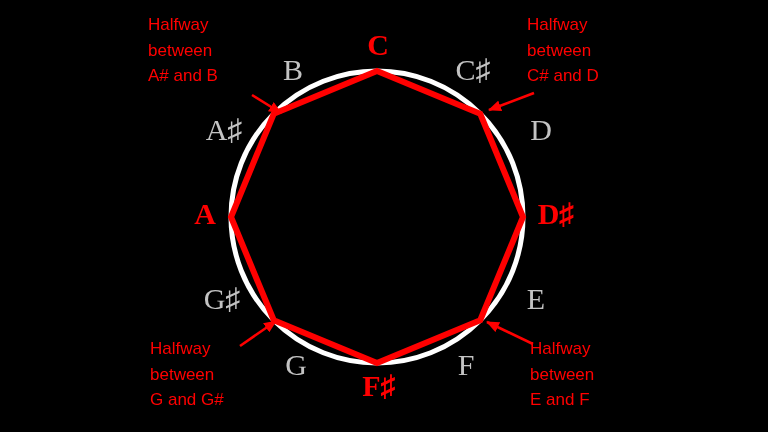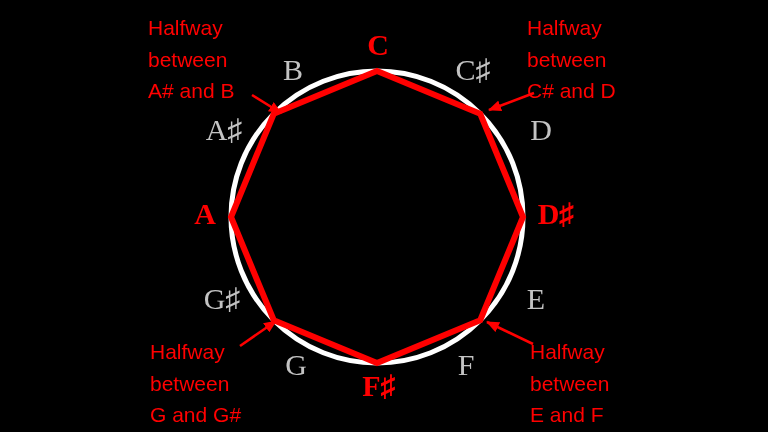--- a/index.html
+++ b/index.html
@@ -34,21 +34,21 @@
   .note-natural {
     color: #c3c3c3;
   }
   .note-highlight {
     color: #ff0000;
     font-weight: bold;
   }
   .annotation {
     position: absolute;
     font-family: "Liberation Sans", sans-serif;
-    font-size: 21px;
+    font-size: 17px;
     line-height: 1.5;
     color: #ff0000;
     white-space: pre-line;
     user-select: none;
   }
   .ann-tl { left: 148px; top: 12px; text-align: left; }
   .ann-tr { left: 527px; top: 12px; text-align: left; }
   .ann-bl { left: 150px; top: 336px; text-align: left; }
   .ann-br { left: 530px; top: 336px; text-align: left; }
 </style>

